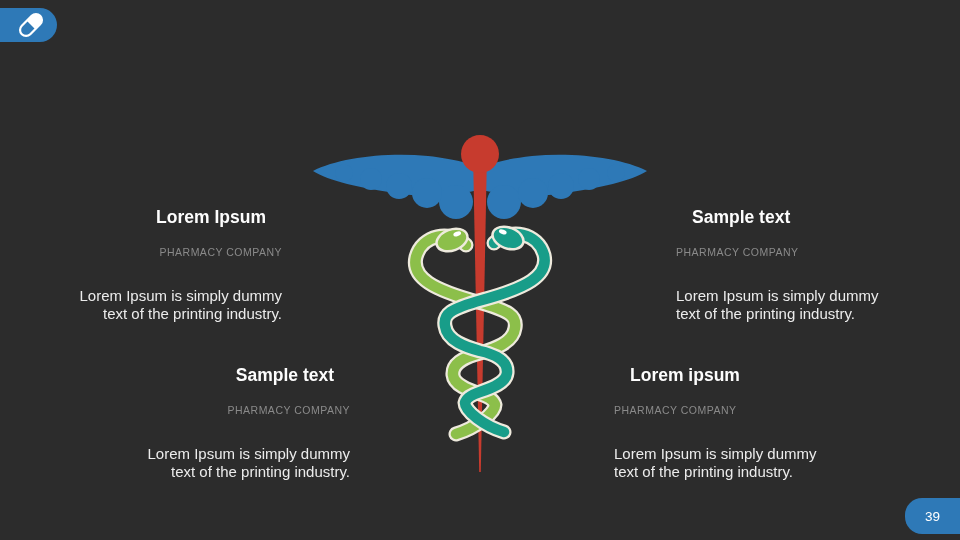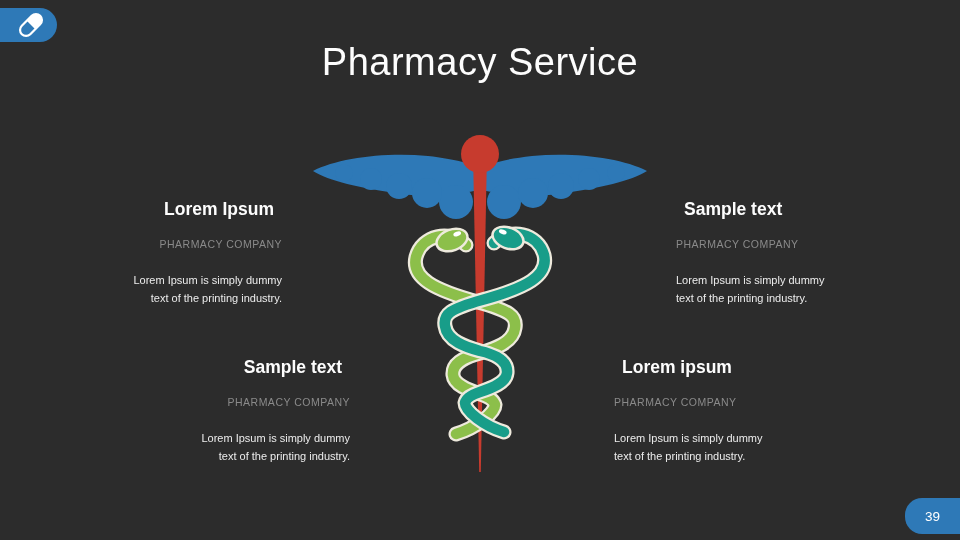--- a/index.html
+++ b/index.html
@@ -29,29 +29,29 @@
   .wingfill{fill:var(--accent_blue,#2e79b7);}
   .stafffill{fill:var(--staff_red,#c73b2e);}
   .snake-outline{fill:none;stroke:var(--snake_outline,#eeeadd);stroke-width:15;stroke-linecap:round;}
   .snake-green{fill:none;stroke:var(--snake_green,#8cbf4a);stroke-width:10.5;stroke-linecap:round;}
   .snake-teal{fill:none;stroke:var(--snake_teal,#189d89);stroke-width:10.5;stroke-linecap:round;}
   .head-green{fill:var(--snake_green,#8cbf4a);stroke:var(--snake_outline,#eeeadd);stroke-width:2.5;}
   .head-teal{fill:var(--snake_teal,#189d89);stroke:var(--snake_outline,#eeeadd);stroke-width:2.5;}
   .eye{fill:#ffffff;}
   .block{position:absolute;width:230px;}
   .block h3{
-    margin:8px;font-size:17.5px;line-height:22px;font-weight:bold;
+    margin:16px;font-size:17.5px;line-height:22px;font-weight:bold;
     color:var(--heading_white,#ffffff);
   }
   .block .sub{
     margin-top:18px;font-size:10.5px;letter-spacing:0.5px;
     color:var(--subheading_gray,#8a8a8a);
   }
   .block .bodytext{
-    margin-top:21px;font-size:11px;line-height:18px;
+    margin-top:29px;font-size:15px;line-height:18px;
     color:var(--body_text,#ececec);
   }
   .tl{top:190px;right:678px;text-align:right;}
   .tr{top:190px;left:676px;text-align:left;}
   .bl{top:348px;right:610px;text-align:right;}
   .br{top:348px;left:614px;text-align:left;}
 </style>
 </head>
 <body>
 
@@ -59,21 +59,20 @@
 
   <div class="pill-badge">
     <svg width="57" height="34" viewBox="0 0 57 34">
       <g transform="translate(31,17) rotate(45)">
         <rect x="-6" y="-13" width="12" height="26" rx="6" fill="none" stroke="#ffffff" stroke-width="2.2"></rect>
         <path d="M -6,0 L -6,-7 A 6,6 0 0 1 6,-7 L 6,0 Z" fill="#ffffff"></path>
       </g>
     </svg>
   </div>
 
-  <h1 class="title">Pharmacy Service</h1>
 
   <svg class="caduceus" viewBox="0 0 340 352">
     <g>
       <g id="wingL">
         <path class="wingfill" d="M3,40 C28,27 75,21 118,25 C145,28 165,33 172,40 L172,58 C150,64 115,67 85,62 C52,57 18,50 3,40 Z"></path>
         <circle class="wingfill" cx="146" cy="71" r="17"></circle>
         <circle class="wingfill" cx="117" cy="62" r="15"></circle>
         <circle class="wingfill" cx="89" cy="55" r="13"></circle>
         <circle class="wingfill" cx="61" cy="48" r="11"></circle>
         <circle class="wingfill" cx="34" cy="42" r="9"></circle>

